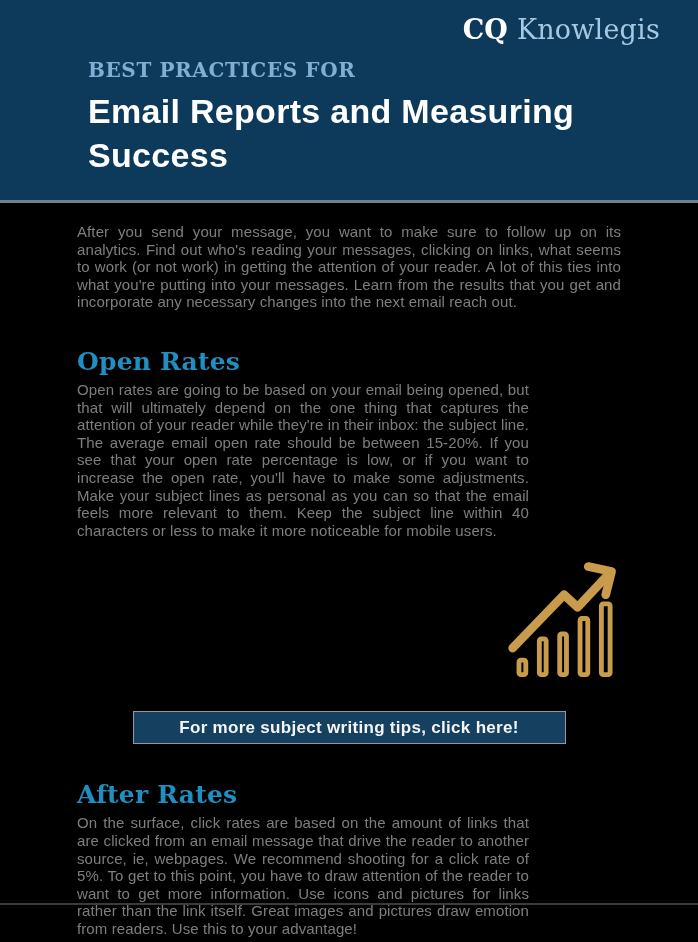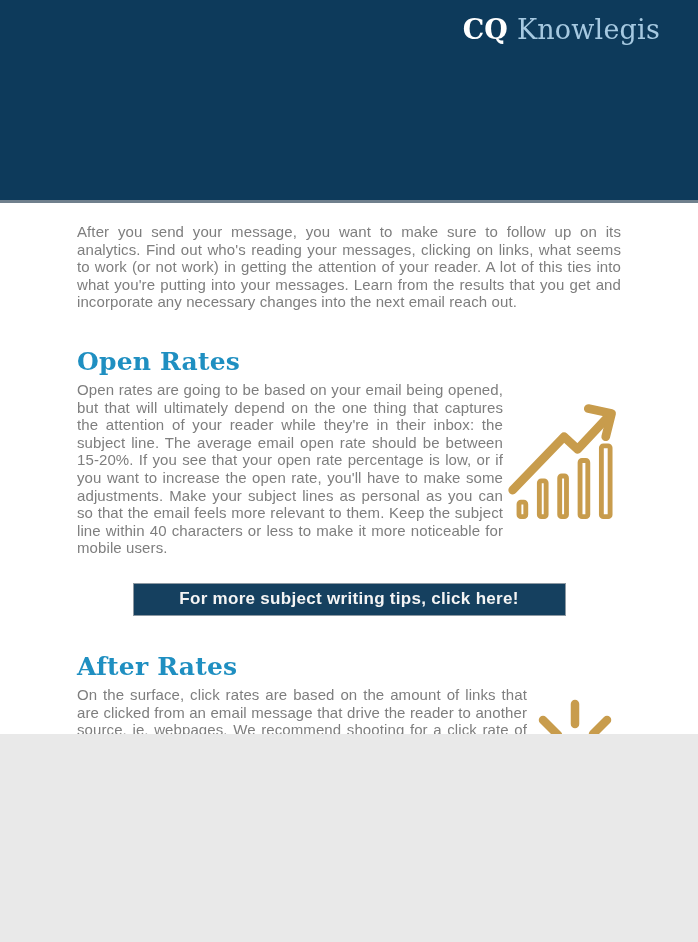--- a/index.html
+++ b/index.html
@@ -2,23 +2,23 @@
 <html><head>
 <meta charset="utf-8">
 <style>
   * { margin: 0; padding: 0; box-sizing: border-box; }
   html, body { background: #e9e9e9; }
   body { font-family: "Liberation Sans", sans-serif; }
 
   .page {
     position: relative;
     width: 698px;
-    height: 734px;
+    height: 942px;
     margin: 0 auto;
-    background: #ffffff;
+    background: #000000;
     overflow: hidden;
   }
 
   
   .header {
     position: relative;
     width: 100%;
     height: 203px;
     background: #0d3a5b;
     border-bottom: 3px solid #70808d;
@@ -67,21 +67,21 @@
 
   .section { margin-top: 36px; }
   .section-heading {
     font-family: "DejaVu Serif", serif;
     font-weight: bold;
     font-size: 25px;
     color: #1f8fc1;
     letter-spacing: 0.2px;
     margin-bottom: 5px;
   }
-  .section-row { display: flex; align-items: flex-start; }
+  .section-row { display: flex; align-items: flex-start; flex-direction: column; }
   .section-body {
     width: 452px;
     font-size: 15px;
     line-height: 17.6px;
     color: #7e7e7e;
     text-align: justify;
     letter-spacing: 0.1px;
   }
   .section-icon { margin-left: auto; flex-shrink: 0; }
   .icon-chart { margin-top: 14px; margin-right: -8px; }
@@ -117,20 +117,24 @@
 </style>
 </head>
 <body>
 
 <div class="page">
 
   <div class="header">
     <div class="logo">
       <span class="logo-prefix">CQ</span>
       <span class="logo-name">Knowlegis</span>
+    </div>
+    <div class="header-text">
+      <div class="eyebrow">BEST PRACTICES FOR</div>
+      <div class="doc-title">Email Reports and Measuring Success</div>
     </div>
   </div>
 
   <div class="content">
 
     <p class="intro">After you send your message, you want to make sure to follow up on its analytics. Find out who's reading your messages, clicking on links, what seems to work (or not work) in getting the attention of your reader. A lot of this ties into what you're putting into your messages. Learn from the results that you get and incorporate any necessary changes into the next email reach out.</p>
 
     <div class="section">
       <div class="section-heading">Open Rates</div>
       <div class="section-row">

